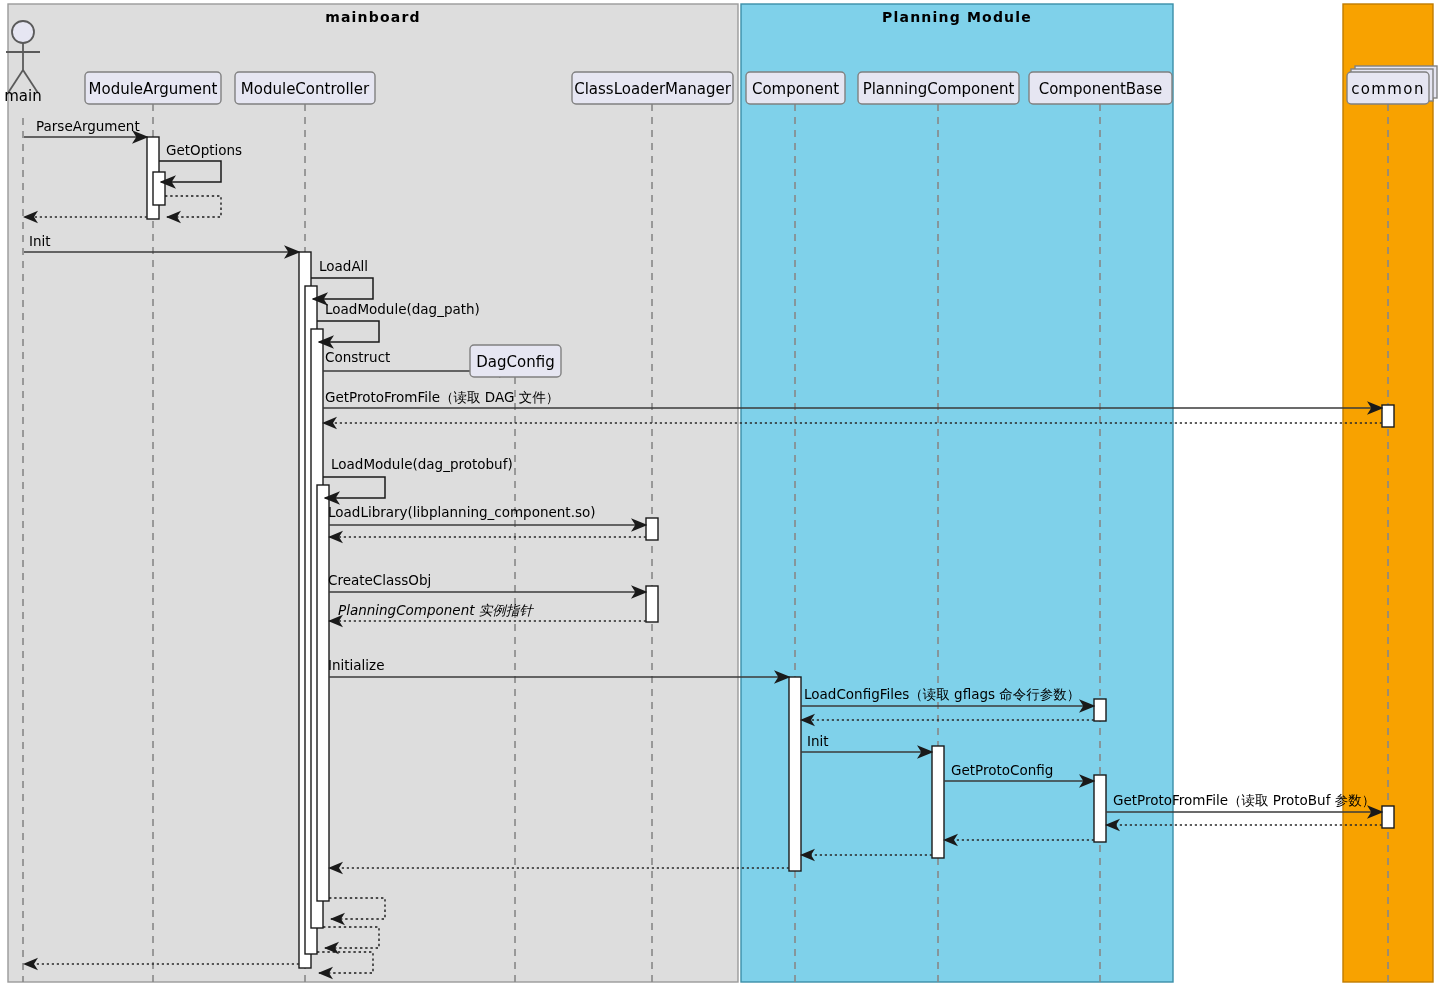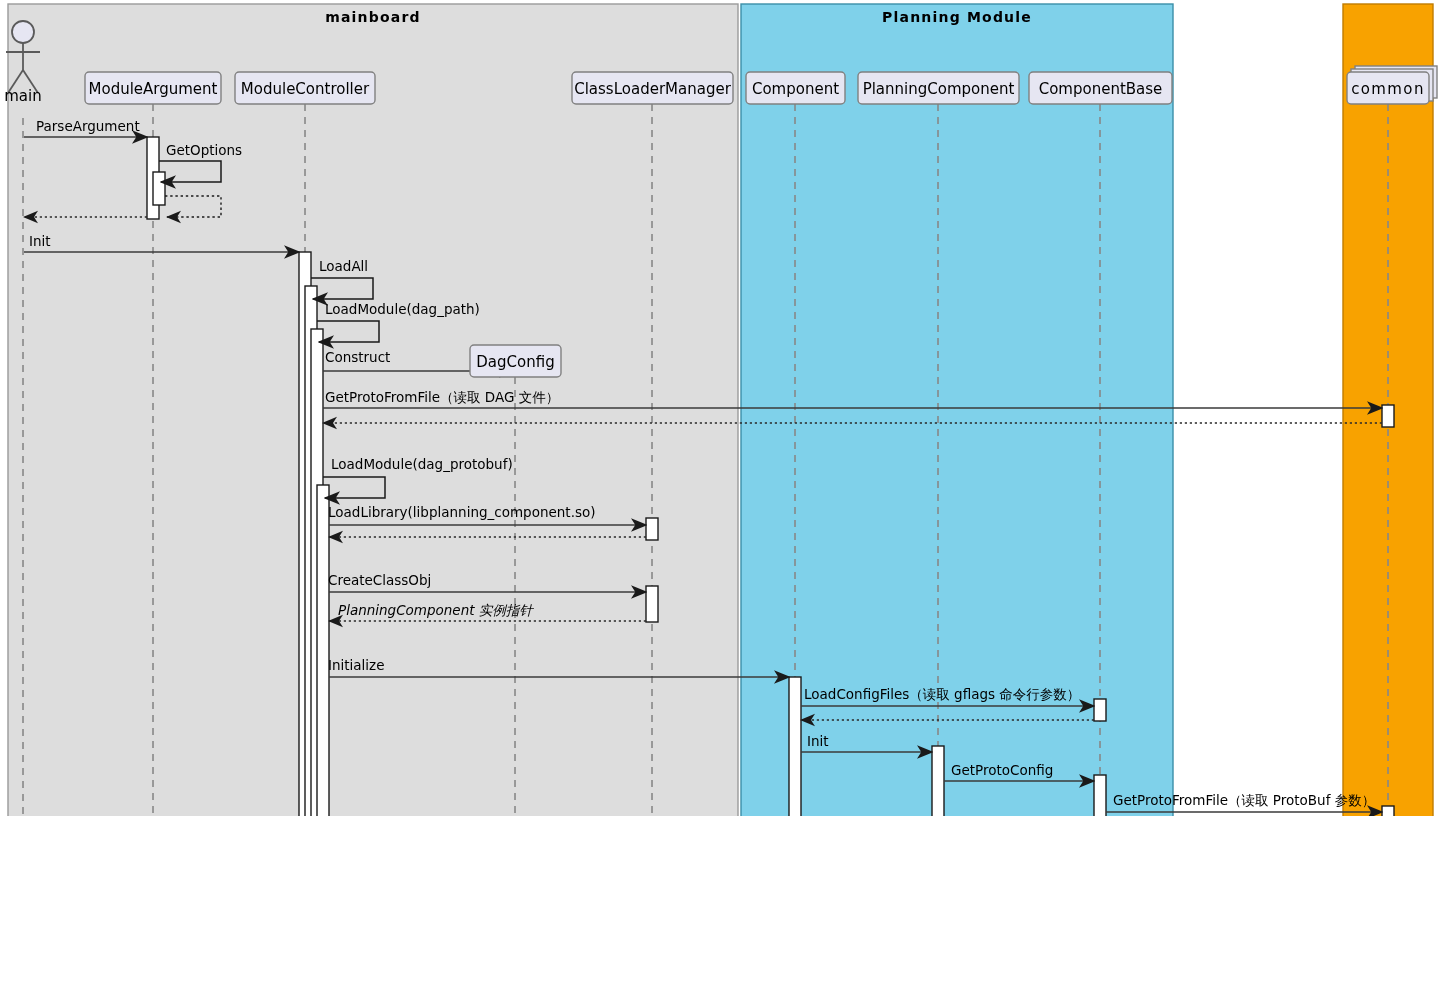--- a/index.html
+++ b/index.html
@@ -1,18 +1,18 @@
 <!DOCTYPE html>
 <html><head>
 <meta charset="utf-8">
 <title>Sequence Diagram</title>
 <style>
   html,body{margin:0;padding:0;background:#ffffff;}
   body{font-family:"DejaVu Sans","Liberation Sans",sans-serif;}
-  #stage{position:relative;width:1440px;height:816px;overflow:hidden;background:#fff;}
+  #stage{position:relative;width:1440px;height:990px;overflow:hidden;background:#fff;}
   svg{position:absolute;left:0;top:0;}
   .pbox-label{font-size:15px;fill:#000;font-family:"DejaVu Sans","Liberation Sans",sans-serif;}
   .pkg-title{font-size:14px;font-weight:bold;fill:#000;letter-spacing:1.2px;font-family:"DejaVu Sans","Liberation Sans",sans-serif;}
   .msg{font-size:13.5px;fill:#000;font-family:"DejaVu Sans","Liberation Sans",sans-serif;}
   .msg-italic{font-size:13.5px;fill:#000;font-style:italic;font-family:"DejaVu Sans","Liberation Sans",sans-serif;}
   .actor-label{font-size:15px;fill:#000;font-family:"DejaVu Sans","Liberation Sans",sans-serif;}
   .lifeline{stroke:#888888;stroke-width:1.6;stroke-dasharray:7 6;}
   .act{fill:#ffffff;stroke:#1a1a1a;stroke-width:1.4;}
   .solid-arrow{stroke:#3a3a3a;stroke-width:1.5;fill:none;}
   .dotted-arrow{stroke:#2a2a2a;stroke-width:1.4;fill:none;stroke-dasharray:2.2 2.8;}

